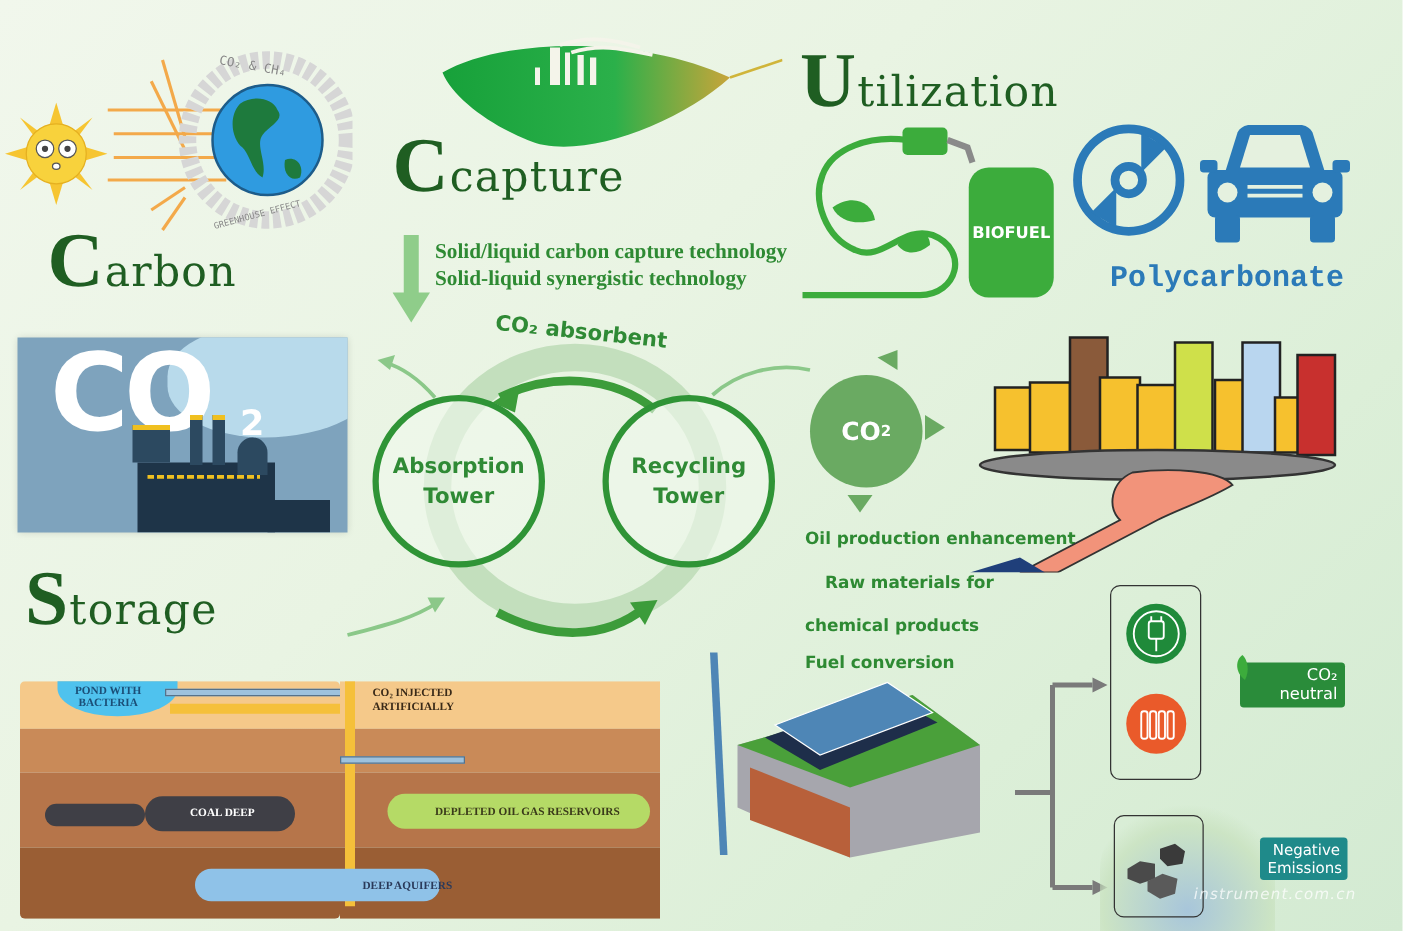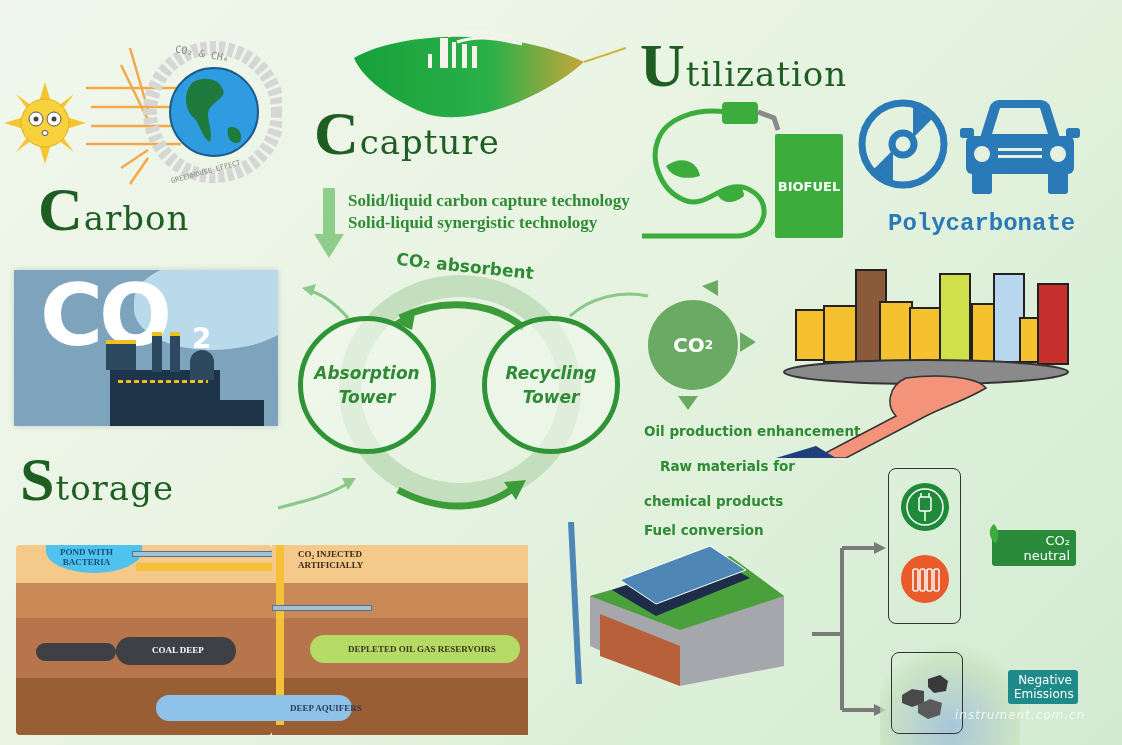--- a/index.html
+++ b/index.html
@@ -29,33 +29,32 @@
     color: #2e8a33; font-size: 17px; line-height: 22px;
   }
   .green-text {
     font-family: "DejaVu Sans", sans-serif; font-weight: bold; color: #2e8a33;
   }
   .tower {
     position: absolute; border: 5px solid #2f9436; border-radius: 50%;
     display: flex; align-items: center; justify-content: center; text-align: center;
     font-family: "DejaVu Sans", sans-serif; font-weight: bold; color: #2f8a35; font-size: 17px; line-height: 24px;
     background: rgba(240,248,236,0.6);
-    font-style: italic;
   }
   .co2-ball {
     position: absolute; left: 648px; top: 300px; width: 90px; height: 90px; border-radius: 50%;
     background: #6aaa62; color: #fff; display: flex; align-items: center; justify-content: center;
     font-weight: bold; font-size: 20px; font-family: "DejaVu Sans", sans-serif;
   }
   .co2-ball sub { font-size: 12px; }
   .use-list { position: absolute; left: 644px; top: 422px; font-size: 13.5px; line-height: 19px; }
   .use-list div { margin-bottom: 10px; }
   .polycarb { position: absolute; left: 888px; top: 210px; color: #2b7ab8; font-weight: bold; font-size: 24px; font-family: Liberation Mono, monospace; }
   .biofuel-can {
-    position: absolute; left: 775px; top: 134px; width: 68px; height: 104px; background: #3cac3c; border-radius: 2px;
+    position: absolute; left: 775px; top: 134px; width: 68px; height: 104px; background: #3cac3c; border-radius: 16px;
     color: #fff; font-weight: bold; font-size: 13px; display: flex; align-items: center; justify-content: center; font-family: "DejaVu Sans", sans-serif;
   }
   .underground {
     position: absolute; left: 16px; top: 545px; width: 256px; height: 190px; overflow: hidden; border-radius: 4px;
   }
   .ug-label { position: absolute; font-family: "Liberation Serif", serif; font-weight: bold; font-size: 9px; color: #fff; white-space: nowrap; }
   .tag {
     position: absolute; color: #fff; font-family: "DejaVu Sans", sans-serif; font-size: 13px; text-align: right; line-height: 15px;
     border-radius: 3px; padding: 3px 6px;
   }

